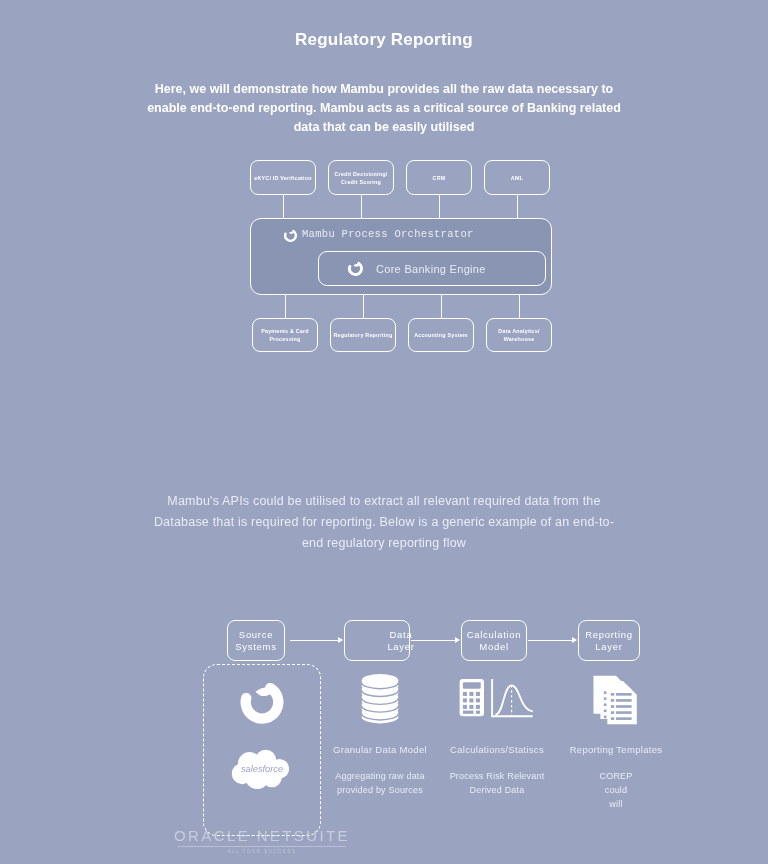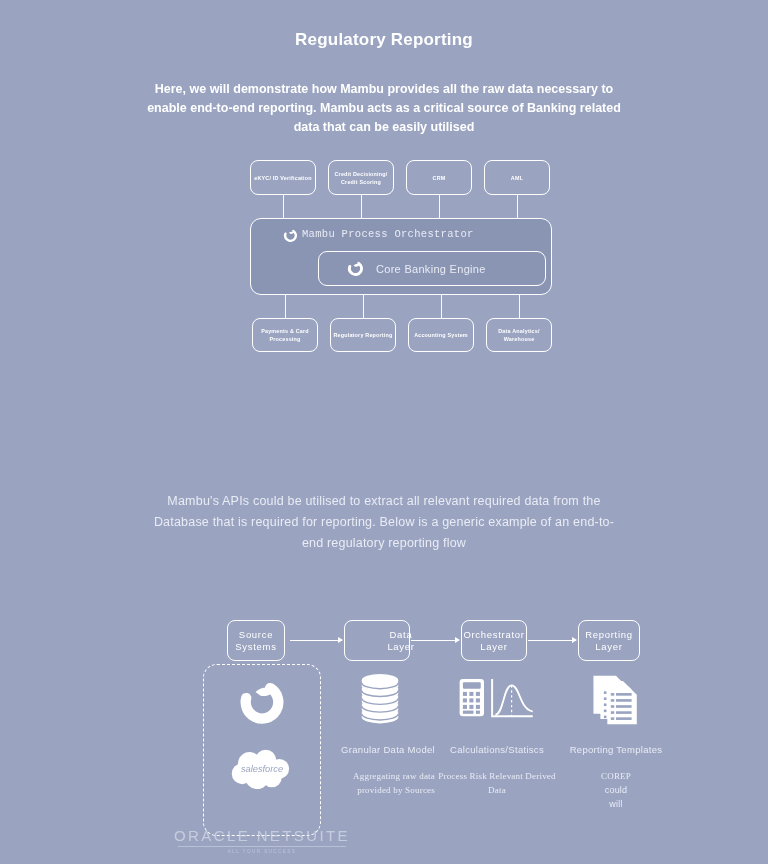--- a/index.html
+++ b/index.html
@@ -238,32 +238,32 @@
     margin: 2px 4px 2px 4px;
     opacity: 0.8;
   }
   .oracle-line2 {
     font-size: 4.6px;
     letter-spacing: 1.4px;
     color: #d3d9ea;
     white-space: nowrap;
   }
 
-  .col-data { left: 325px; top: 668px; width: 110px; text-align: right; }
+  .col-data { left: 325px; top: 668px; width: 110px; }
   .col-calc { left: 437px; top: 668px; width: 120px; }
   .col-rep  { left: 556px; top: 668px; width: 120px; }
 
   .icon-wrap {
     height: 64px;
     display: flex;
     align-items: center;
     justify-content: center;
   }
   .gap-title { margin-top: 12px; }
-  .gap-sub   { margin-top: 14px; font-family: Liberation Serif, serif; }
+  .gap-sub   { margin-top: 14px; }
 </style>
 </head>
 <body>
 
 <div class="page-title">Regulatory Reporting</div>
 <div class="intro-para">Here, we will demonstrate how Mambu provides all the raw data necessary to enable end-to-end reporting. Mambu acts as a critical source of Banking related data that can be easily utilised</div>
 
 <div class="arch">
 
   <div class="top-row">
@@ -315,21 +315,21 @@
   </div>
 </div>
 
 <div class="mid-para">Mambu's APIs could be utilised to extract all relevant required data from the Database that is required for reporting. Below is a generic example of an end-to-end regulatory reporting flow</div>
 
 <div class="flow">
   <div class="fbox fb0">Source Systems</div>
   <div class="arrow ar0"></div>
   <div class="fbox fb1">Data Layer</div>
   <div class="arrow ar1"></div>
-  <div class="fbox fb2">Orchestrator Layer</div>
+  <div class="fbox fb2">Calculation Model</div>
   <div class="arrow ar2"></div>
   <div class="fbox fb3">Reporting Layer</div>
 </div>
 
 <div class="src-panel">
 
   <span>
     <svg width="48" height="48" viewBox="0 0 40 40">
       <circle cx="20" cy="21" r="13.6" fill="none" stroke="#ffffff" stroke-width="8.6" stroke-linecap="round" stroke-dasharray="60 45" transform="rotate(-60 20 21)"></circle>
       <path d="M14.6 12.4 C19 8.2 26.2 7.8 31 10.6 C28 14.6 23 16.8 18.8 15.6 Z" fill="#ffffff"></path>

